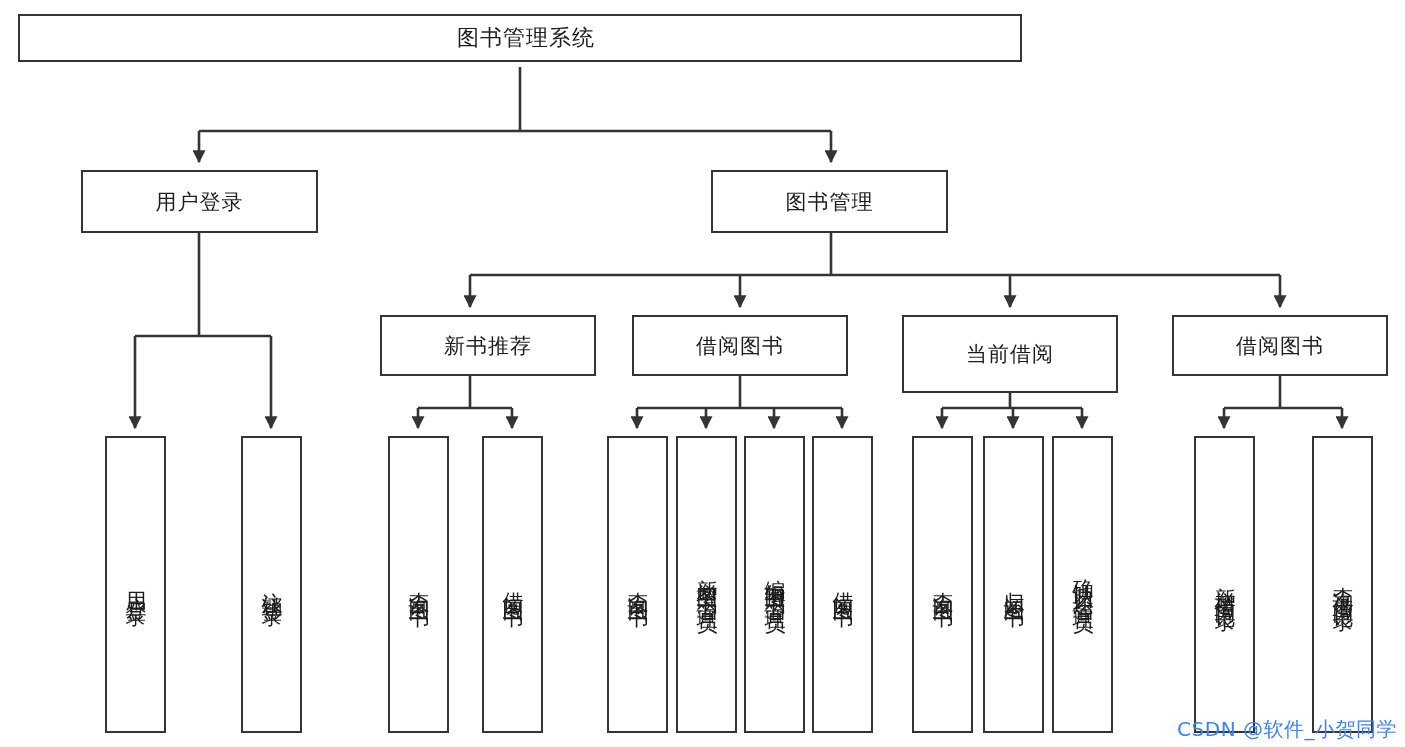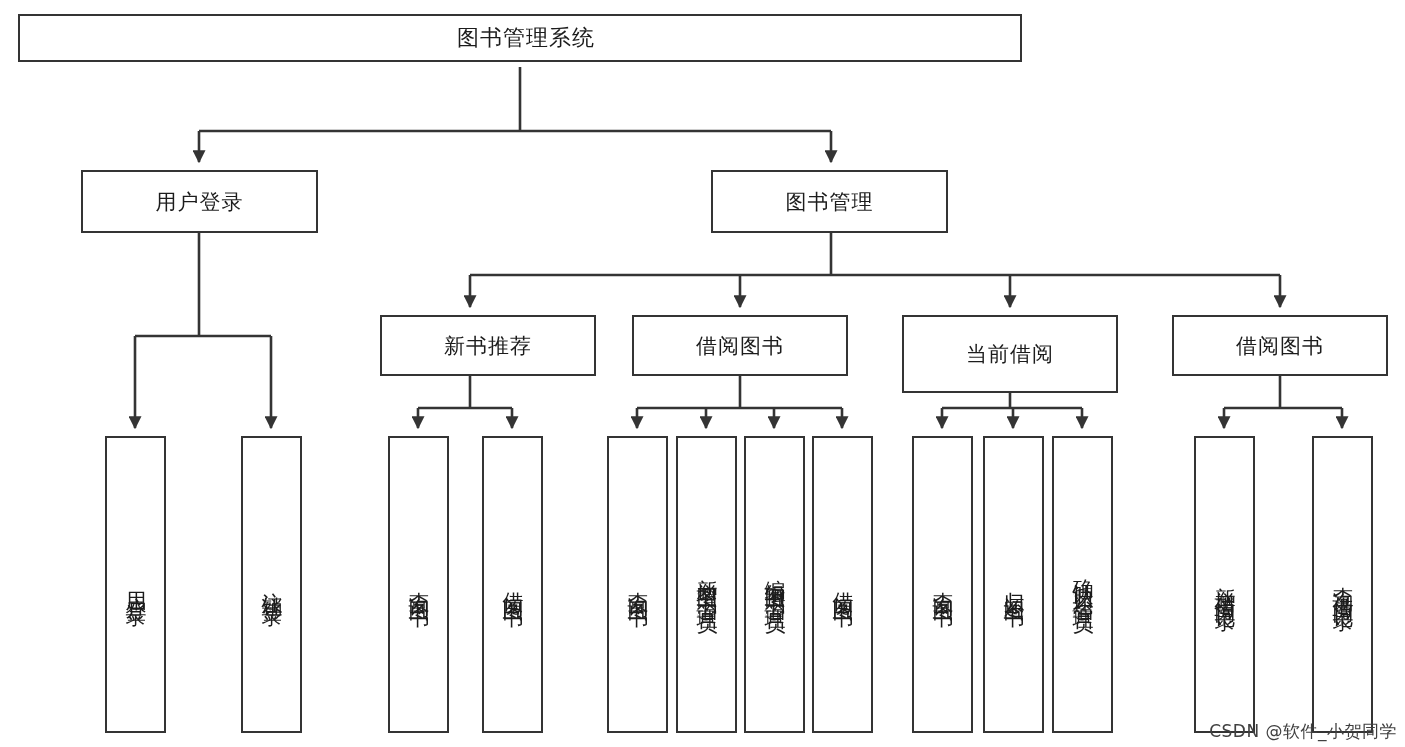--- a/index.html
+++ b/index.html
@@ -52,22 +52,22 @@
     white-space: nowrap;
     text-align: center;
   }
   .node.root {
     font-size: 22px;
   }
   .watermark {
     position: absolute;
     right: 8px;
     bottom: 4px;
-    font-size: 17px;
-    color: #404040;
+    font-size: 20px;
+    color: #3b82f6;
     white-space: nowrap;
     letter-spacing: 0.5px;
   }
 </style>
 </head>
 <body>
 
 <div id="canvas">
 
   <svg class="wires" viewBox="0 0 1405 747">

